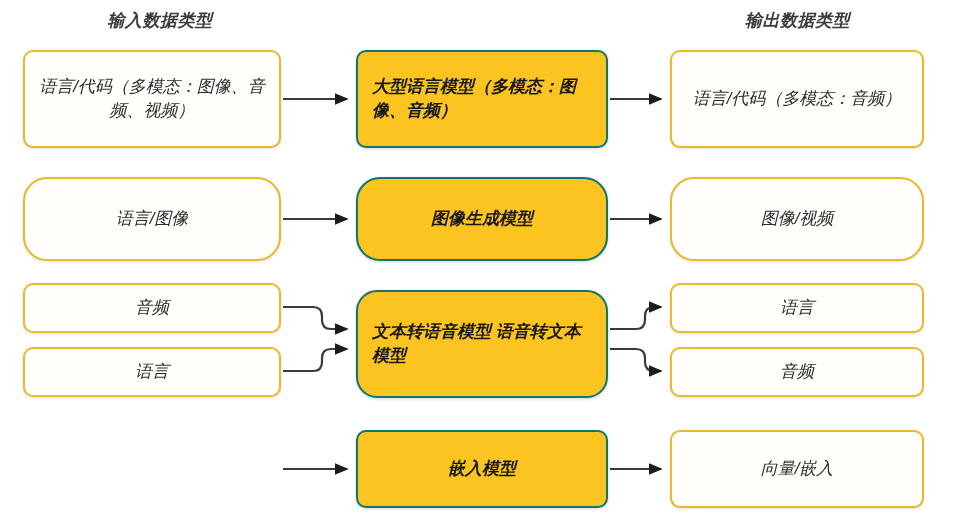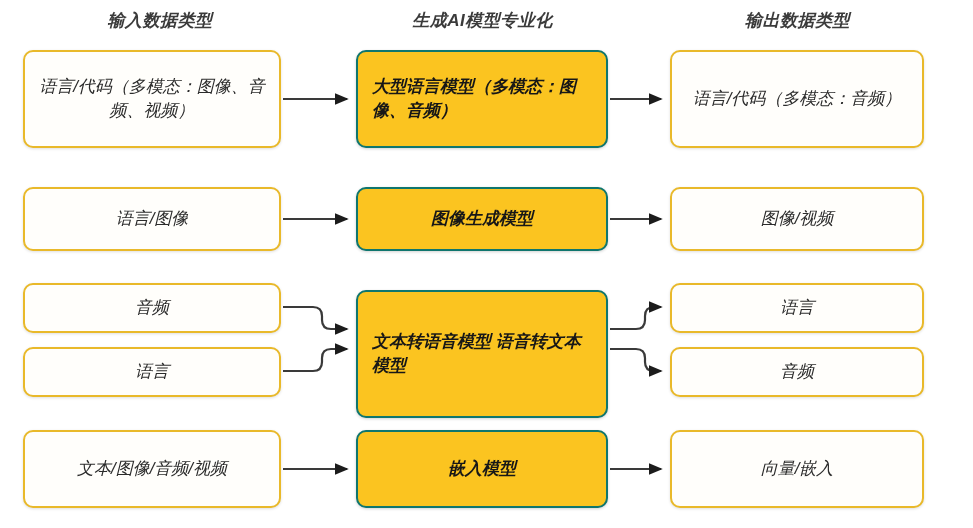--- a/index.html
+++ b/index.html
@@ -72,24 +72,24 @@
   }
   .node.io.wrap-text { text-align: center; }
 
   
   .col-in   { left: 23px;  width: 258px; align-items: center; }
   .col-mid  { left: 356px; width: 252px; }
   .col-out  { left: 670px; width: 254px; }
 
   
   .r1 { top: 50px;  height: 98px; }
-  .r2 { top: 187px; height: 64px; }
+  .r2 { top: 177px; height: 84px; border-radius: 24px; }
   .r3a { top: 283px; height: 50px; }
   .r3b { top: 347px; height: 50px; }
-  .r3m { top: 290px; height: 128px; }
+  .r3m { top: 290px; height: 108px; border-radius: 21px; }
   .r4 { top: 430px; height: 78px; }
 
   
   #connectors {
     position: absolute;
     left: 0; top: 0;
     width: 973px;
     height: 528px;
     pointer-events: none;
   }
@@ -99,21 +99,20 @@
     stroke-width: 2.2;
   }
   .conn-head { fill: #1c1c1c; }
 </style>
 </head>
 <body>
 
 <div id="diagram-root">
 
   <div id="hdr-input" class="col-header">输入数据类型</div>
-  <div id="hdr-model" class="col-header">生成AI模型专业化</div>
   <div id="hdr-output" class="col-header">输出数据类型</div>
 
   <svg id="connectors" viewBox="0 0 973 528" width="973" height="528">
     <defs>
       <marker id="arrowhead" markerWidth="7" markerHeight="7" refX="5.6" refY="3" orient="auto" markerUnits="strokeWidth">
         <path class="conn-head" d="M0,0.3 L6.4,3 L0,5.7 Z"></path>
       </marker>
     </defs>
 
     <path class="conn-path" marker-end="url(#arrowhead)" d="M283,99 L347,99"></path>
@@ -161,23 +160,20 @@
   <div class="node model col-mid r3m">
     <span class="node-label">文本转语音模型 语音转文本模型</span>
   </div>
   <div class="node io col-out r3a">
     <span class="node-label">语言</span>
   </div>
   <div class="node io col-out r3b">
     <span class="node-label">音频</span>
   </div>
 
-  <div class="node io col-in r4">
-    <span class="node-label">文本/图像/音频/视频</span>
-  </div>
   <div class="node model col-mid r4" style="justify-content: center; text-align: center;">
     <span class="node-label">嵌入模型</span>
   </div>
   <div class="node io col-out r4">
     <span class="node-label">向量/嵌入</span>
   </div>
 
 </div>
 
 </body></html>

